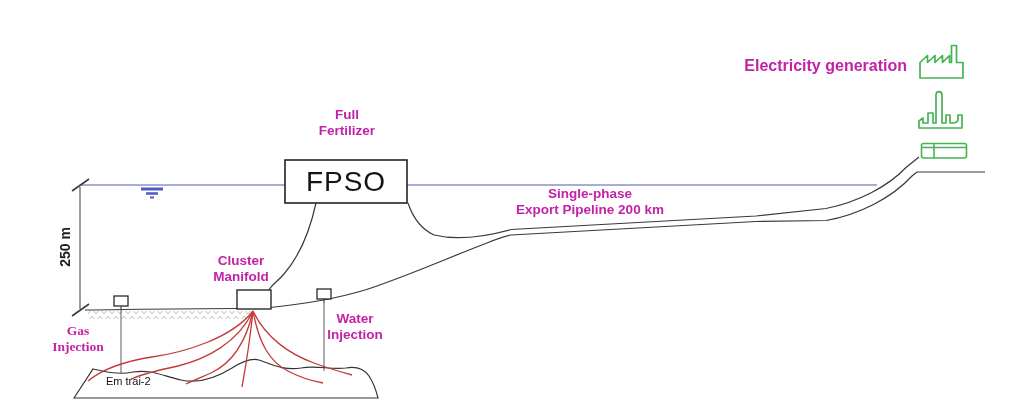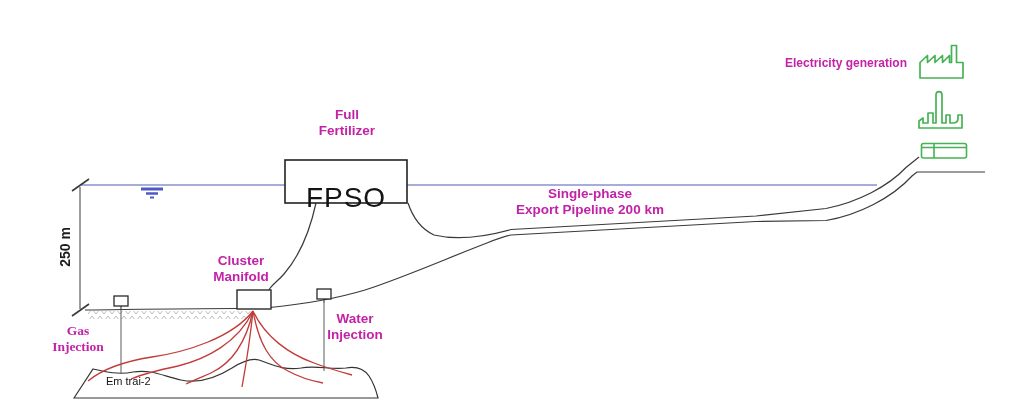--- a/index.html
+++ b/index.html
@@ -6,24 +6,24 @@
   .stage{
     position:relative;width:1024px;height:414px;background:#fff;overflow:hidden;
     font-family:"Liberation Sans", sans-serif;
   }
   .stage svg.art{position:absolute;left:0;top:0;}
   .lbl{position:absolute;white-space:pre-line;}
   .mag{
     color:#c222a6;font-weight:600;font-size:13.5px;line-height:1.2;text-align:center;
   }
   .mag-r{
-    color:#c222a6;font-weight:600;font-size:12px;line-height:1.2;text-align:right;
+    color:#c222a6;font-weight:600;font-size:16px;line-height:1.2;text-align:right;
   }
   .fpso-lbl{
-    left:285px;top:176px;width:122px;height:43px;line-height:43px;text-align:center;
+    left:285px;top:160px;width:122px;height:43px;line-height:43px;text-align:center;
     font-size:28px;letter-spacing:1px;color:#141414;font-weight:400;
   }
   .field-lbl{font-size:11px;line-height:1;color:#141414;font-weight:400;}
   .depth-lbl{
     left:26px;top:238px;width:80px;height:18px;text-align:center;font-size:14px;
     font-weight:600;color:#1b1b1b;transform:rotate(-90deg);
   }
   .dest-icon{position:absolute;}
 </style>
 </head>

